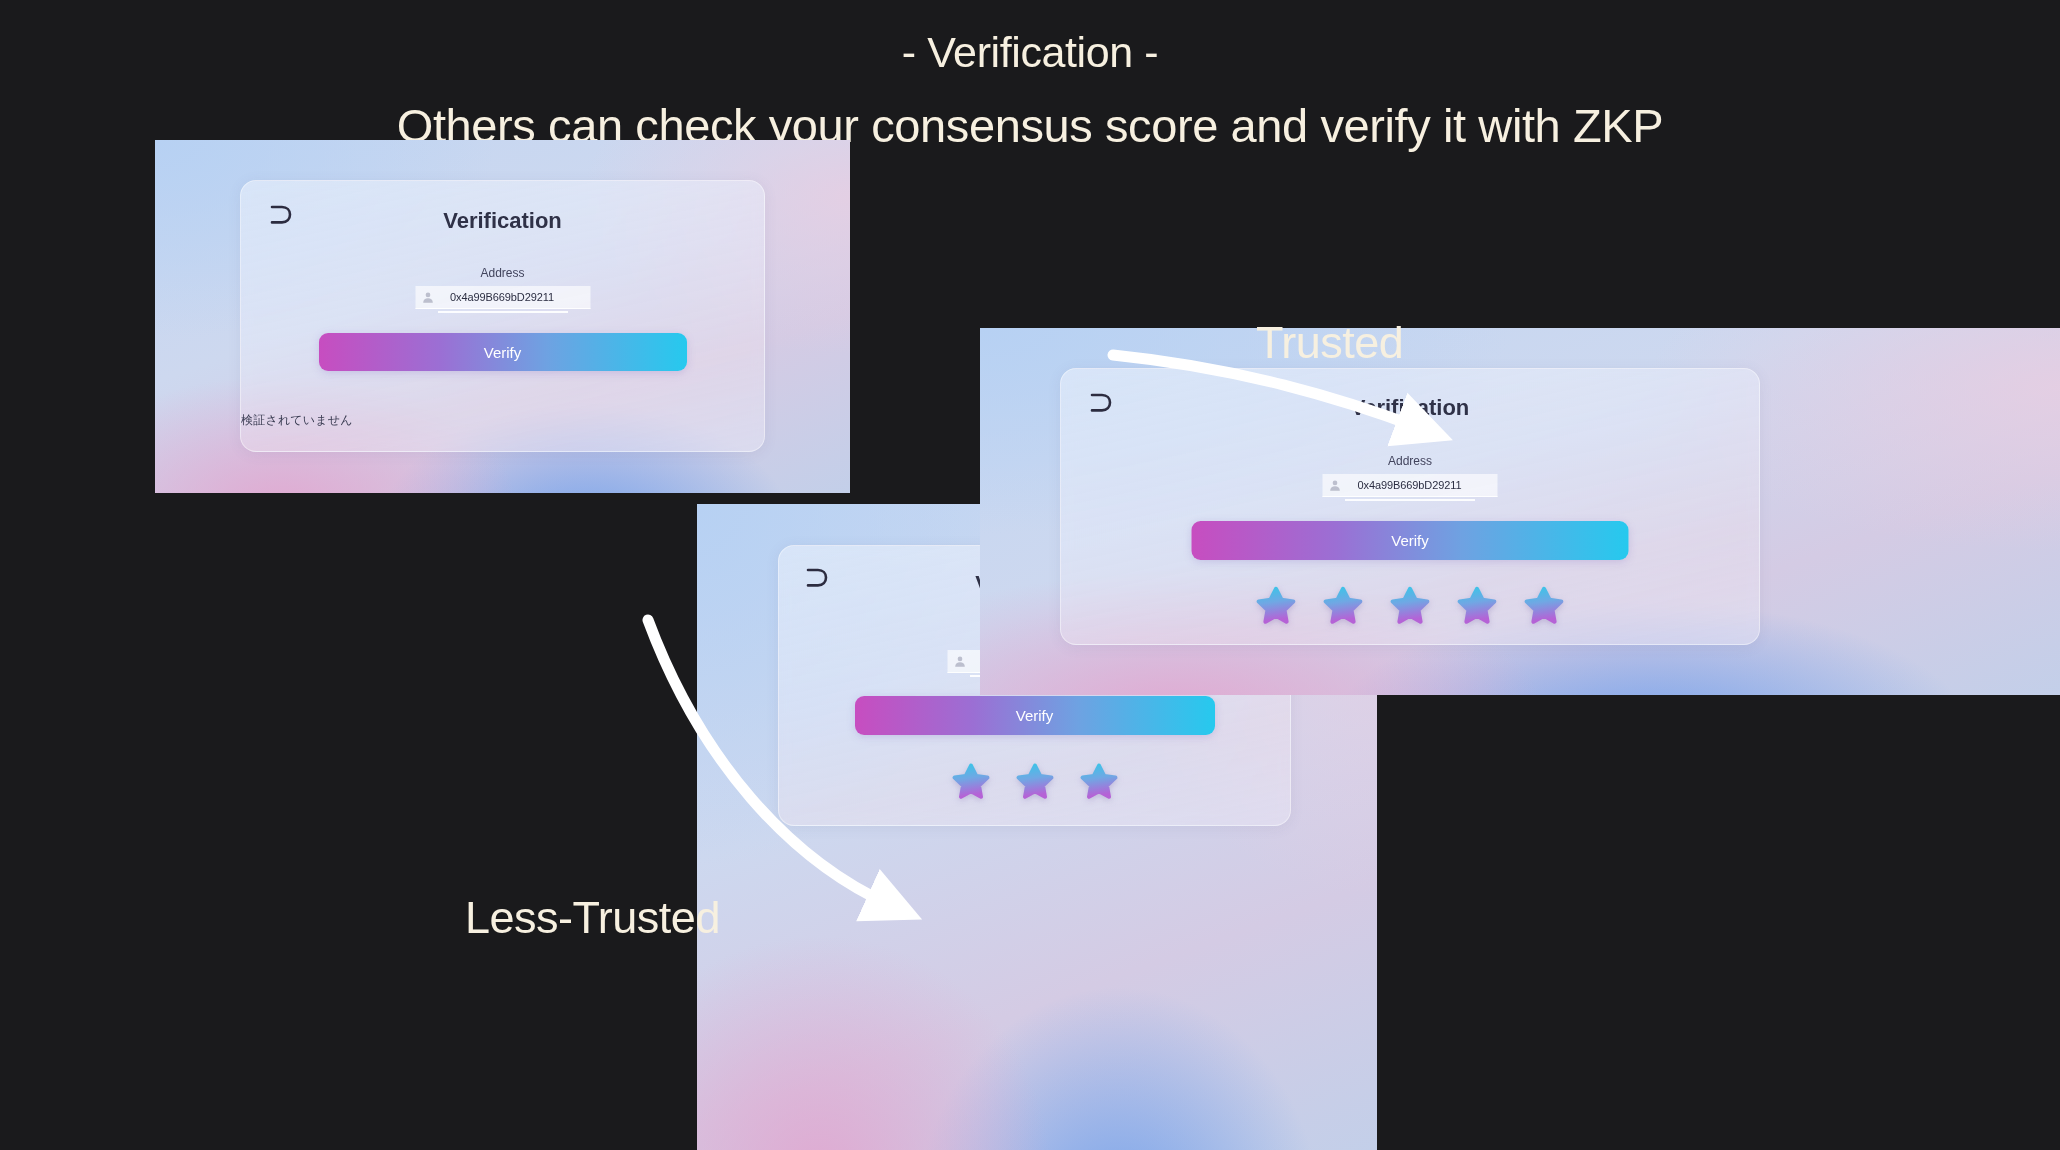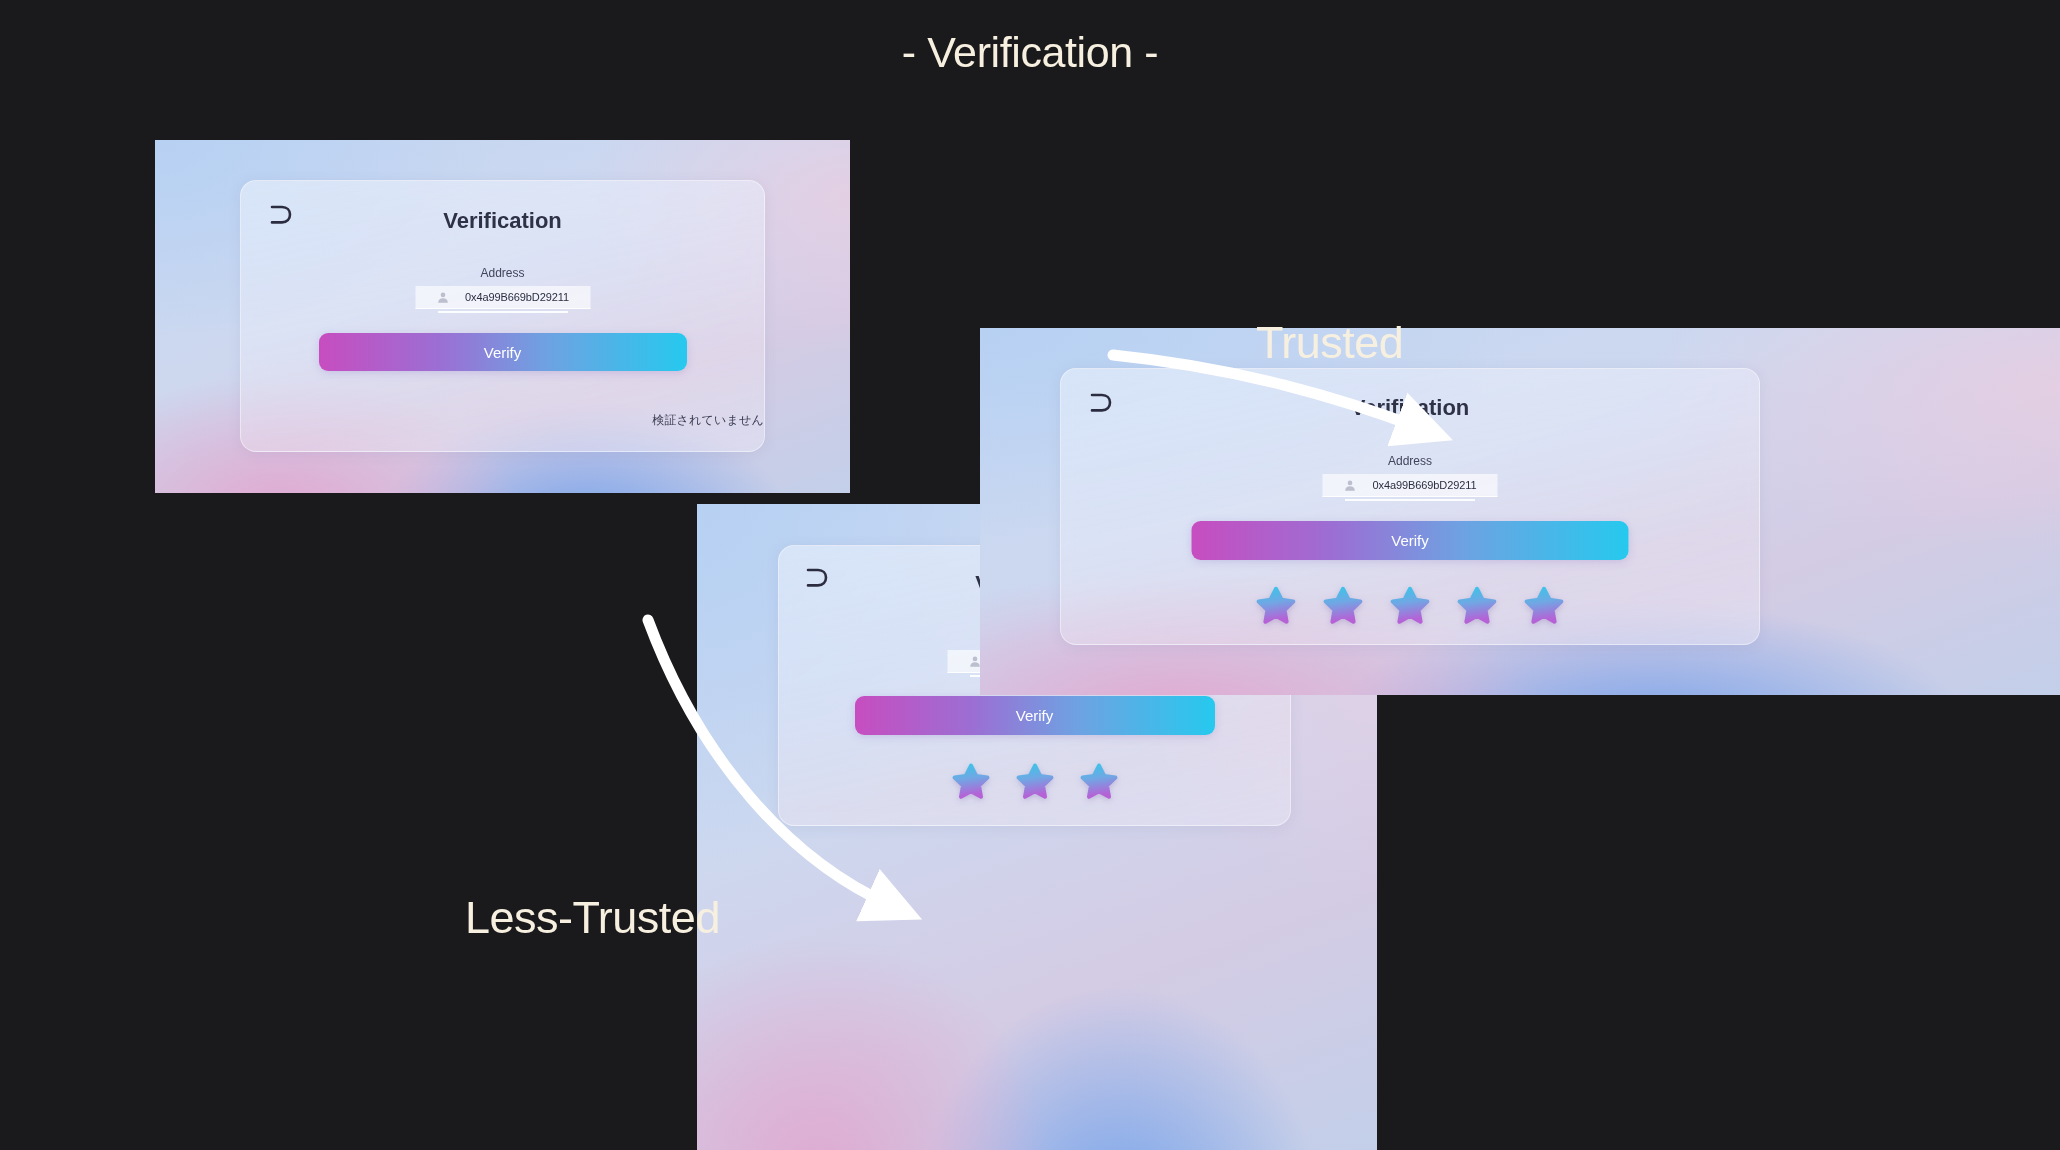--- a/index.html
+++ b/index.html
@@ -112,21 +112,20 @@
     width: 100%;
     text-align: center;
     color: #41435c;
     font-weight: 500;
   }
 
   .addr-row {
     position: absolute;
     display: flex;
     align-items: center;
-    justify-content: center;
     gap: 16px;
     background: rgba(255,255,255,0.62);
     border-bottom: 1px solid rgba(255,255,255,0.9);
   }
   .addr-underline {
     position: absolute;
     background: rgba(255,255,255,0.92);
     height: 1.5px;
   }
   .person-icon { display:block; opacity: 0.45; }
@@ -148,40 +147,41 @@
     justify-content: center;
     font-family: "Liberation Sans", sans-serif;
     font-weight: 400;
     cursor: pointer;
     box-shadow: 0 2px 8px rgba(120,90,180,0.22);
   }
 
   .status-text {
     position: absolute;
     width: 100%;
-    text-align: right;
+    text-align: left;
     color: #3a3c52;
     font-weight: 400;
     letter-spacing: 0.2px;
   }
 
   .stars {
     position: absolute;
     display: flex;
     align-items: center;
     justify-content: center;
   }
   .star-svg { display: block; filter: drop-shadow(0 2px 3px rgba(110,90,160,0.28)); }
 </style>
 </head>
 <body>
 
 <div id="stage">
 
   <div class="hdr" id="title">- Verification -</div>
+  <div class="hdr" id="subtitle">Others can check your consensus score and verify it with ZKP</div>
 
   <div class="panel" id="panel-1">
     <div class="panel-bg"></div>
   </div>
 
   <div class="vcard" id="card-1">
     <span class="back-icon" style="left:26px; top:22px;">
       <svg width="28" height="26" viewBox="0 0 28 26" fill="none" xmlns="http://www.w3.org/2000/svg" aria-hidden="true">
         <path d="M5 4 H15 C20 4 23 7.2 23 11.6 C23 16 20 19.4 15 19.4 H5" stroke="#2c2c40" stroke-width="2.6" stroke-linecap="round" fill="none"></path>
       </svg>

